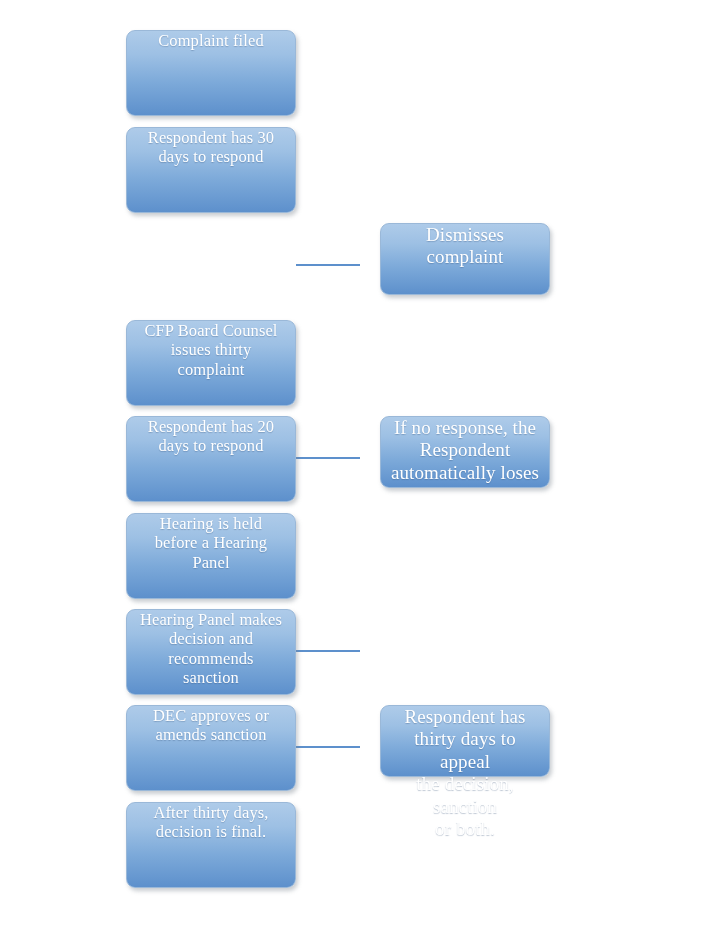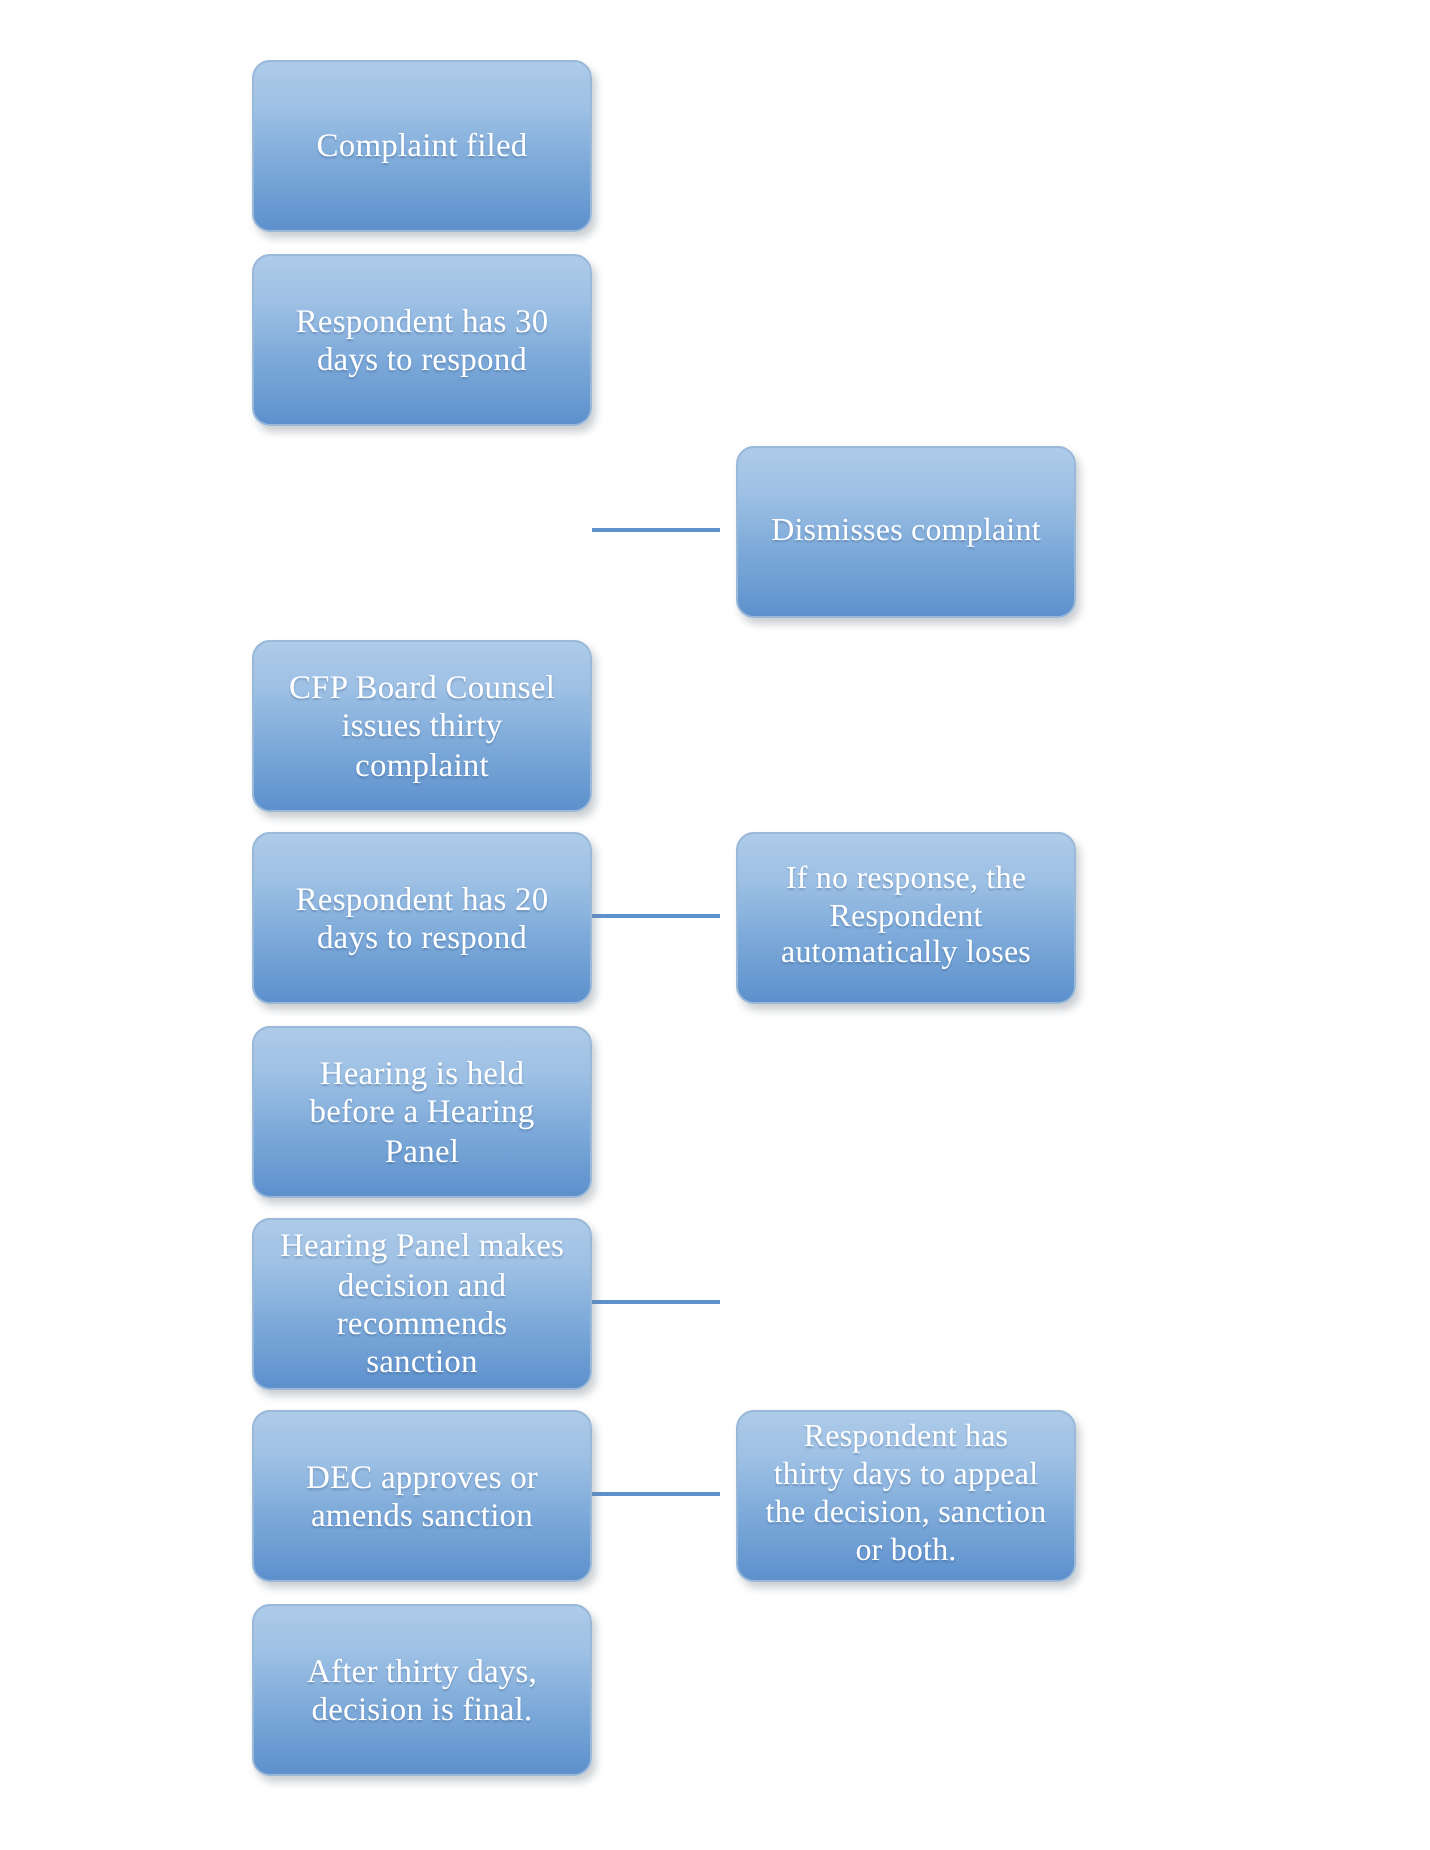--- a/index.html
+++ b/index.html
@@ -25,21 +25,21 @@
 
   .node {
     position: absolute;
     box-sizing: border-box;
     border-radius: 9px;
     background: linear-gradient(to bottom, #aecbe9 0%, #9dc0e4 28%, #7ca9d9 62%, #5d90cc 100%);
     border: 1px solid #9ab8d8;
     box-shadow: 2px 3px 4px rgba(120, 130, 140, 0.40);
     color: #ffffff;
     display: flex;
-    align-items: center;
+    align-items: flex-start;
     justify-content: center;
     text-align: center;
     line-height: 1.18;
     letter-spacing: 0.1px;
     text-rendering: optimizeLegibility;
   }
 
   .node .node-label {
     display: block;
     padding: 0 7px;
@@ -50,24 +50,24 @@
   
   .col-left {
     left: 126px;
     width: 170px;
     height: 86px;
     font-size: 16.5px;
   }
 
   
   .col-right {
-    left: 368px;
+    left: 380px;
     width: 170px;
-    height: 86px;
-    font-size: 16px;
+    height: 72px;
+    font-size: 19px;
   }
 
   .connector {
     position: absolute;
     height: 2px;
     background: #5d90cc;
     left: 296px;
     width: 64px;
   }
 </style>

